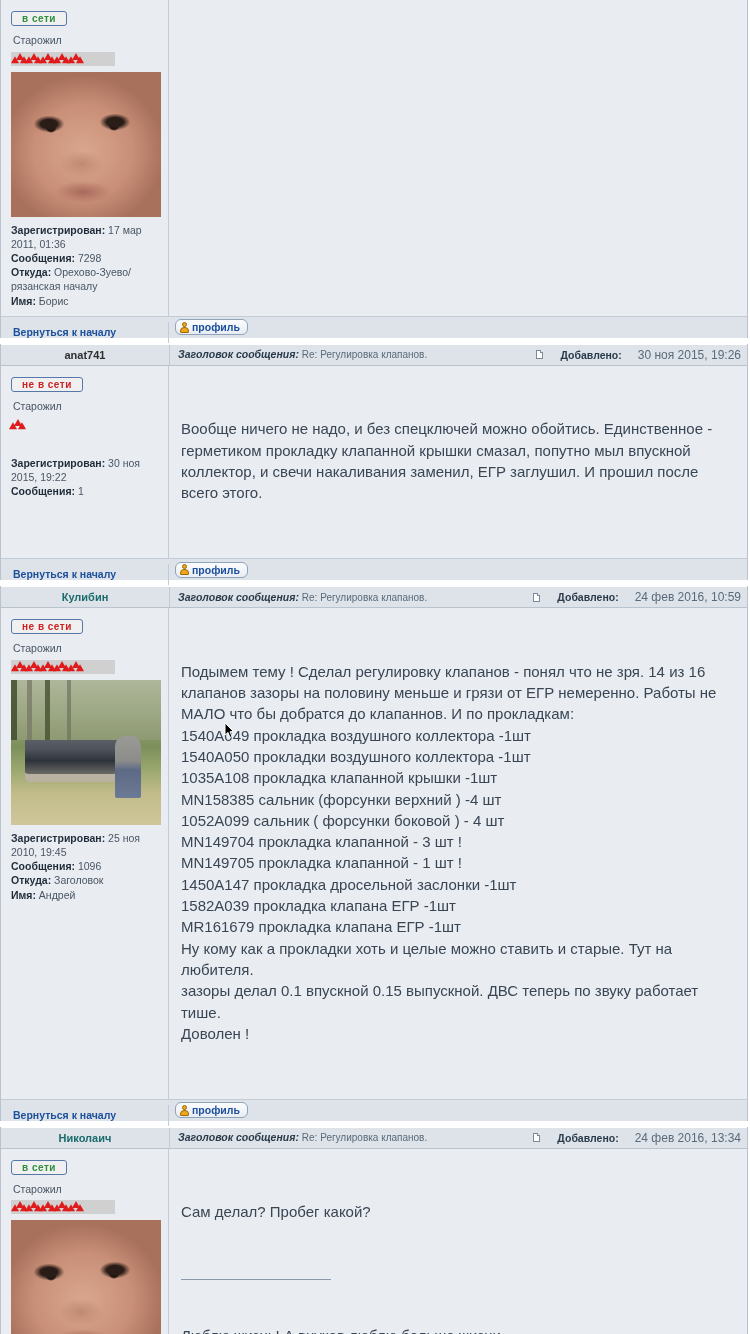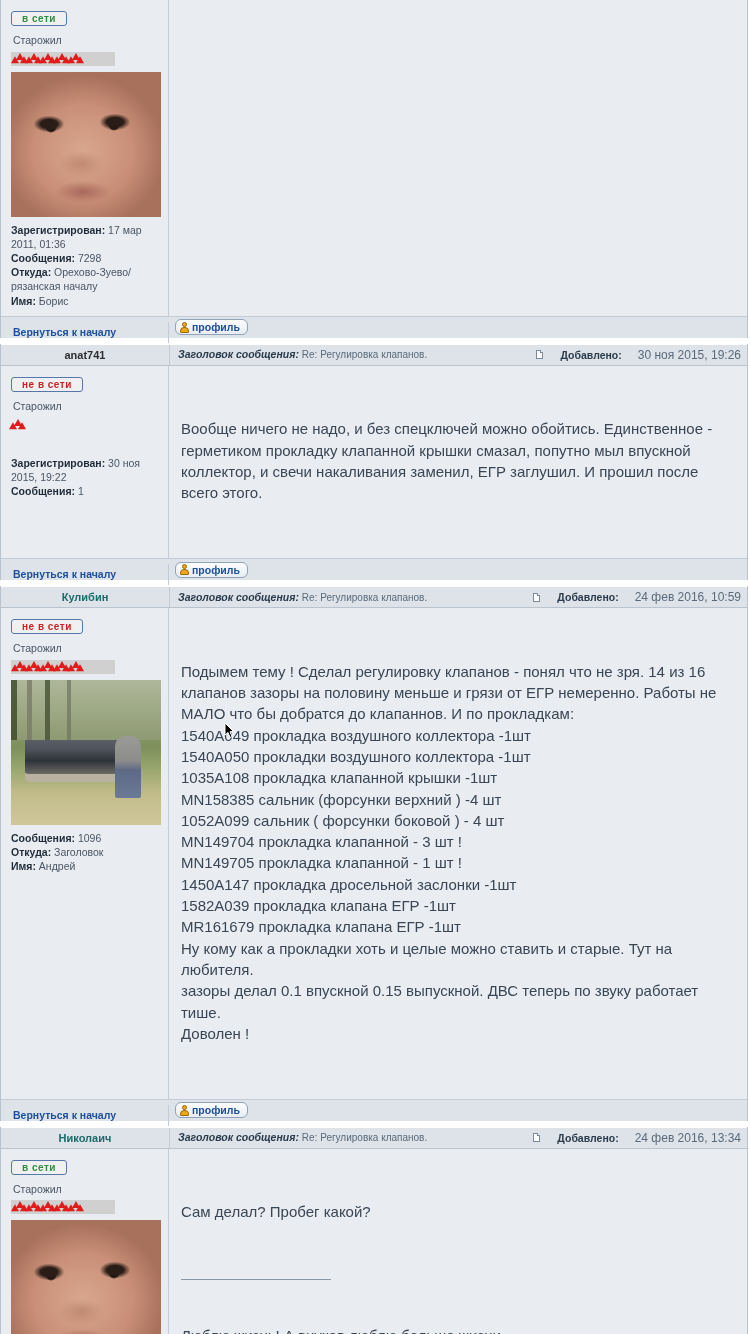--- a/index.html
+++ b/index.html
@@ -417,20 +417,21 @@
       <div class="user-panel">
         <div class="status-badge offline">не в сети</div>
         <div class="rank-title">Старожил</div>
         <div class="rank-stars wide">
           <span class="mitsu"><i class="t"></i><i class="l"></i><i class="r"></i></span><span class="mitsu"><i class="t"></i><i class="l"></i><i class="r"></i></span><span class="mitsu"><i class="t"></i><i class="l"></i><i class="r"></i></span><span class="mitsu"><i class="t"></i><i class="l"></i><i class="r"></i></span><span class="mitsu"><i class="t"></i><i class="l"></i><i class="r"></i></span>
         </div>
         <div class="avatar avatar-car">
           <div class="avatar-inner-trees"></div>
         </div>
         <div class="user-meta">
+          <div><b>Зарегистрирован:</b> <span class="val">25 ноя 2010, 19:45</span></div>
           <div><b>Сообщения:</b> <span class="val">1096</span></div>
           <div><b>Откуда:</b> <span class="val">Заголовок</span></div>
           <div><b>Имя:</b> <span class="val">Андрей</span></div>
         </div>
       </div>
       <div class="post-content">
         <div>Подымем тему ! Сделал регулировку клапанов - понял что не зря. 14 из 16 клапанов зазоры на половину меньше и грязи от ЕГР немеренно. Работы не МАЛО что бы добратся до клапаннов. И по прокладкам:
 1540A049 прокладка воздушного коллектора -1шт
 1540A050 прокладки воздушного коллектора -1шт
 1035A108 прокладка клапанной крышки -1шт

